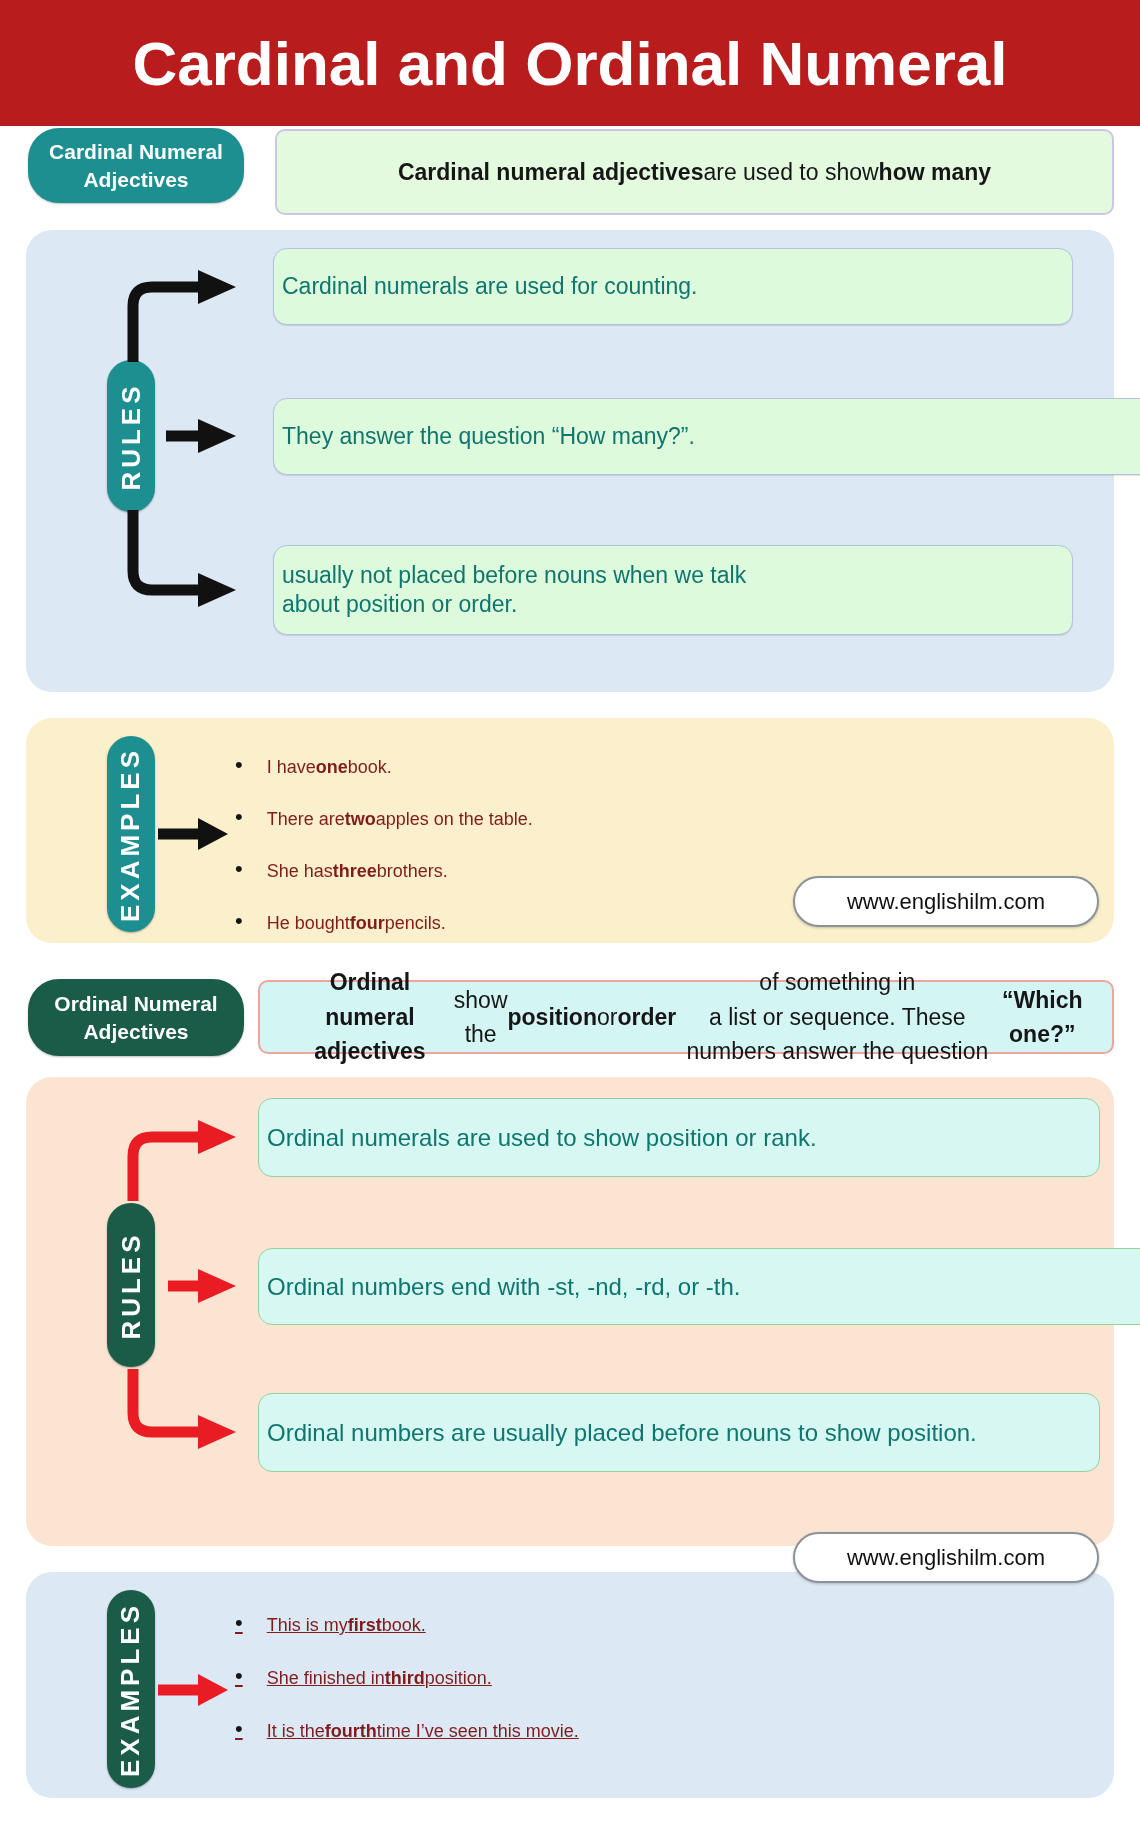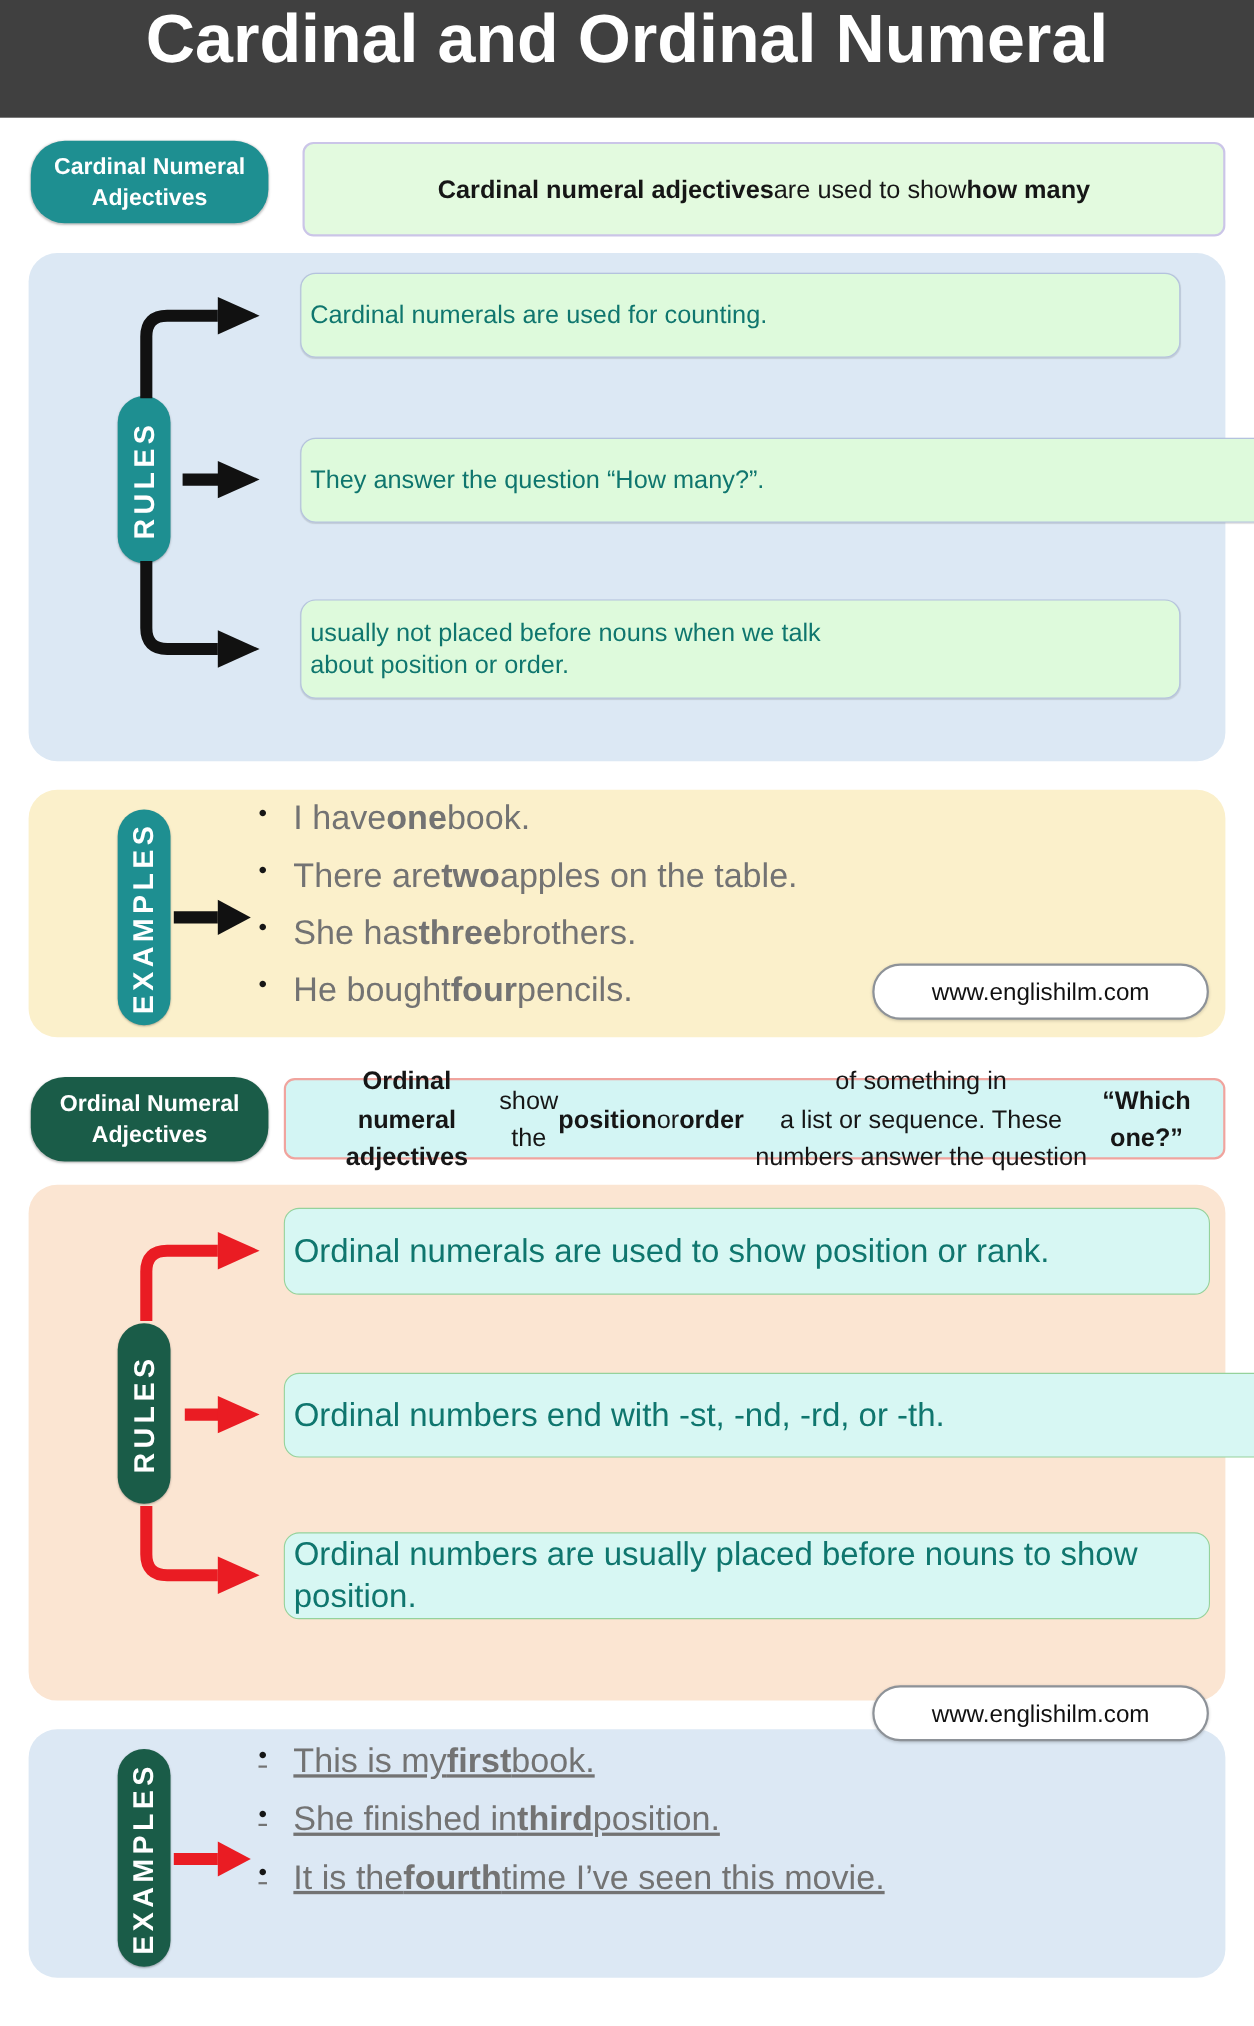--- a/index.html
+++ b/index.html
@@ -4,22 +4,22 @@
 <style>
   html,body{margin:0;padding:0;background:#ffffff;}
   .page{
     position:relative;width:1140px;height:1842px;background:#ffffff;
     font-family:"Liberation Sans","DejaVu Sans",sans-serif;color:#161616;
     overflow:hidden;
   }
   .abs{position:absolute;box-sizing:border-box;}
 
   
-  .titlebar{left:0;top:0;width:1140px;height:107px;background:#404040;
-    display:flex;align-items:flex-start;justify-content:center;}
+  .titlebar{left:0;top:0;width:1140px;height:126px;background:#b91c1c;
+    display:flex;align-items:center;justify-content:center;}
   .titlebar h1{margin:0;color:#ffffff;font-size:62px;font-weight:bold;letter-spacing:0px;}
 
   
   .badge{background:#1E8F91;color:#ffffff;border-radius:31px;
     display:flex;align-items:center;justify-content:center;text-align:center;
     font-weight:bold;font-size:21px;line-height:1.3;white-space:pre-line;
     box-shadow:0 1px 2px rgba(0,0,0,.25);}
   .badge.dark{background:#1A5C48;}
 
   
@@ -40,25 +40,25 @@
   .pill.teal{background:#1E8F91;}
   .pill.dark{background:#1A5C48;}
   .pill span{transform:rotate(-90deg);white-space:nowrap;color:#fff;
     font-weight:bold;font-size:26px;letter-spacing:4px;}
 
   
   .rule-box{border-radius:14px;display:flex;align-items:center;
     font-weight:normal;font-size:23px;line-height:1.25;padding:6px 8px;
     white-space:pre-line;color:#0f766e;}
   .rule-box.green{background:#DEFADC;border:1px solid #B4C2DE;box-shadow:0 1px 1px rgba(0,0,0,.12);}
-  .rule-box.cyan{background:#D7F7F3;border:1px solid #95D29B;font-size:30px;}
+  .rule-box.cyan{background:#D7F7F3;border:1px solid #95D29B;font-size:24px;}
 
   
   .examples{list-style:none;margin:0;padding:0;}
-  .examples li{height:52px;display:flex;align-items:flex-start;font-size:31px;color:#737373;}
+  .examples li{height:52px;display:flex;align-items:flex-end;font-size:18px;color:#7f1d1d;}
   .examples.tall li{height:53px;text-decoration:underline;}
   .examples li::before{content:"•";font-size:22px;margin-right:24px;color:#161616;}
   .examples b{font-weight:bold;}
   .intro b{font-weight:bold;}
 
   
   .website-pill{background:#ffffff;border:2px solid #8d9298;border-radius:26px;
     display:flex;align-items:center;justify-content:center;font-size:22px;color:#111;
     box-shadow:0 1px 3px rgba(0,0,0,.2);z-index:5;}
 

